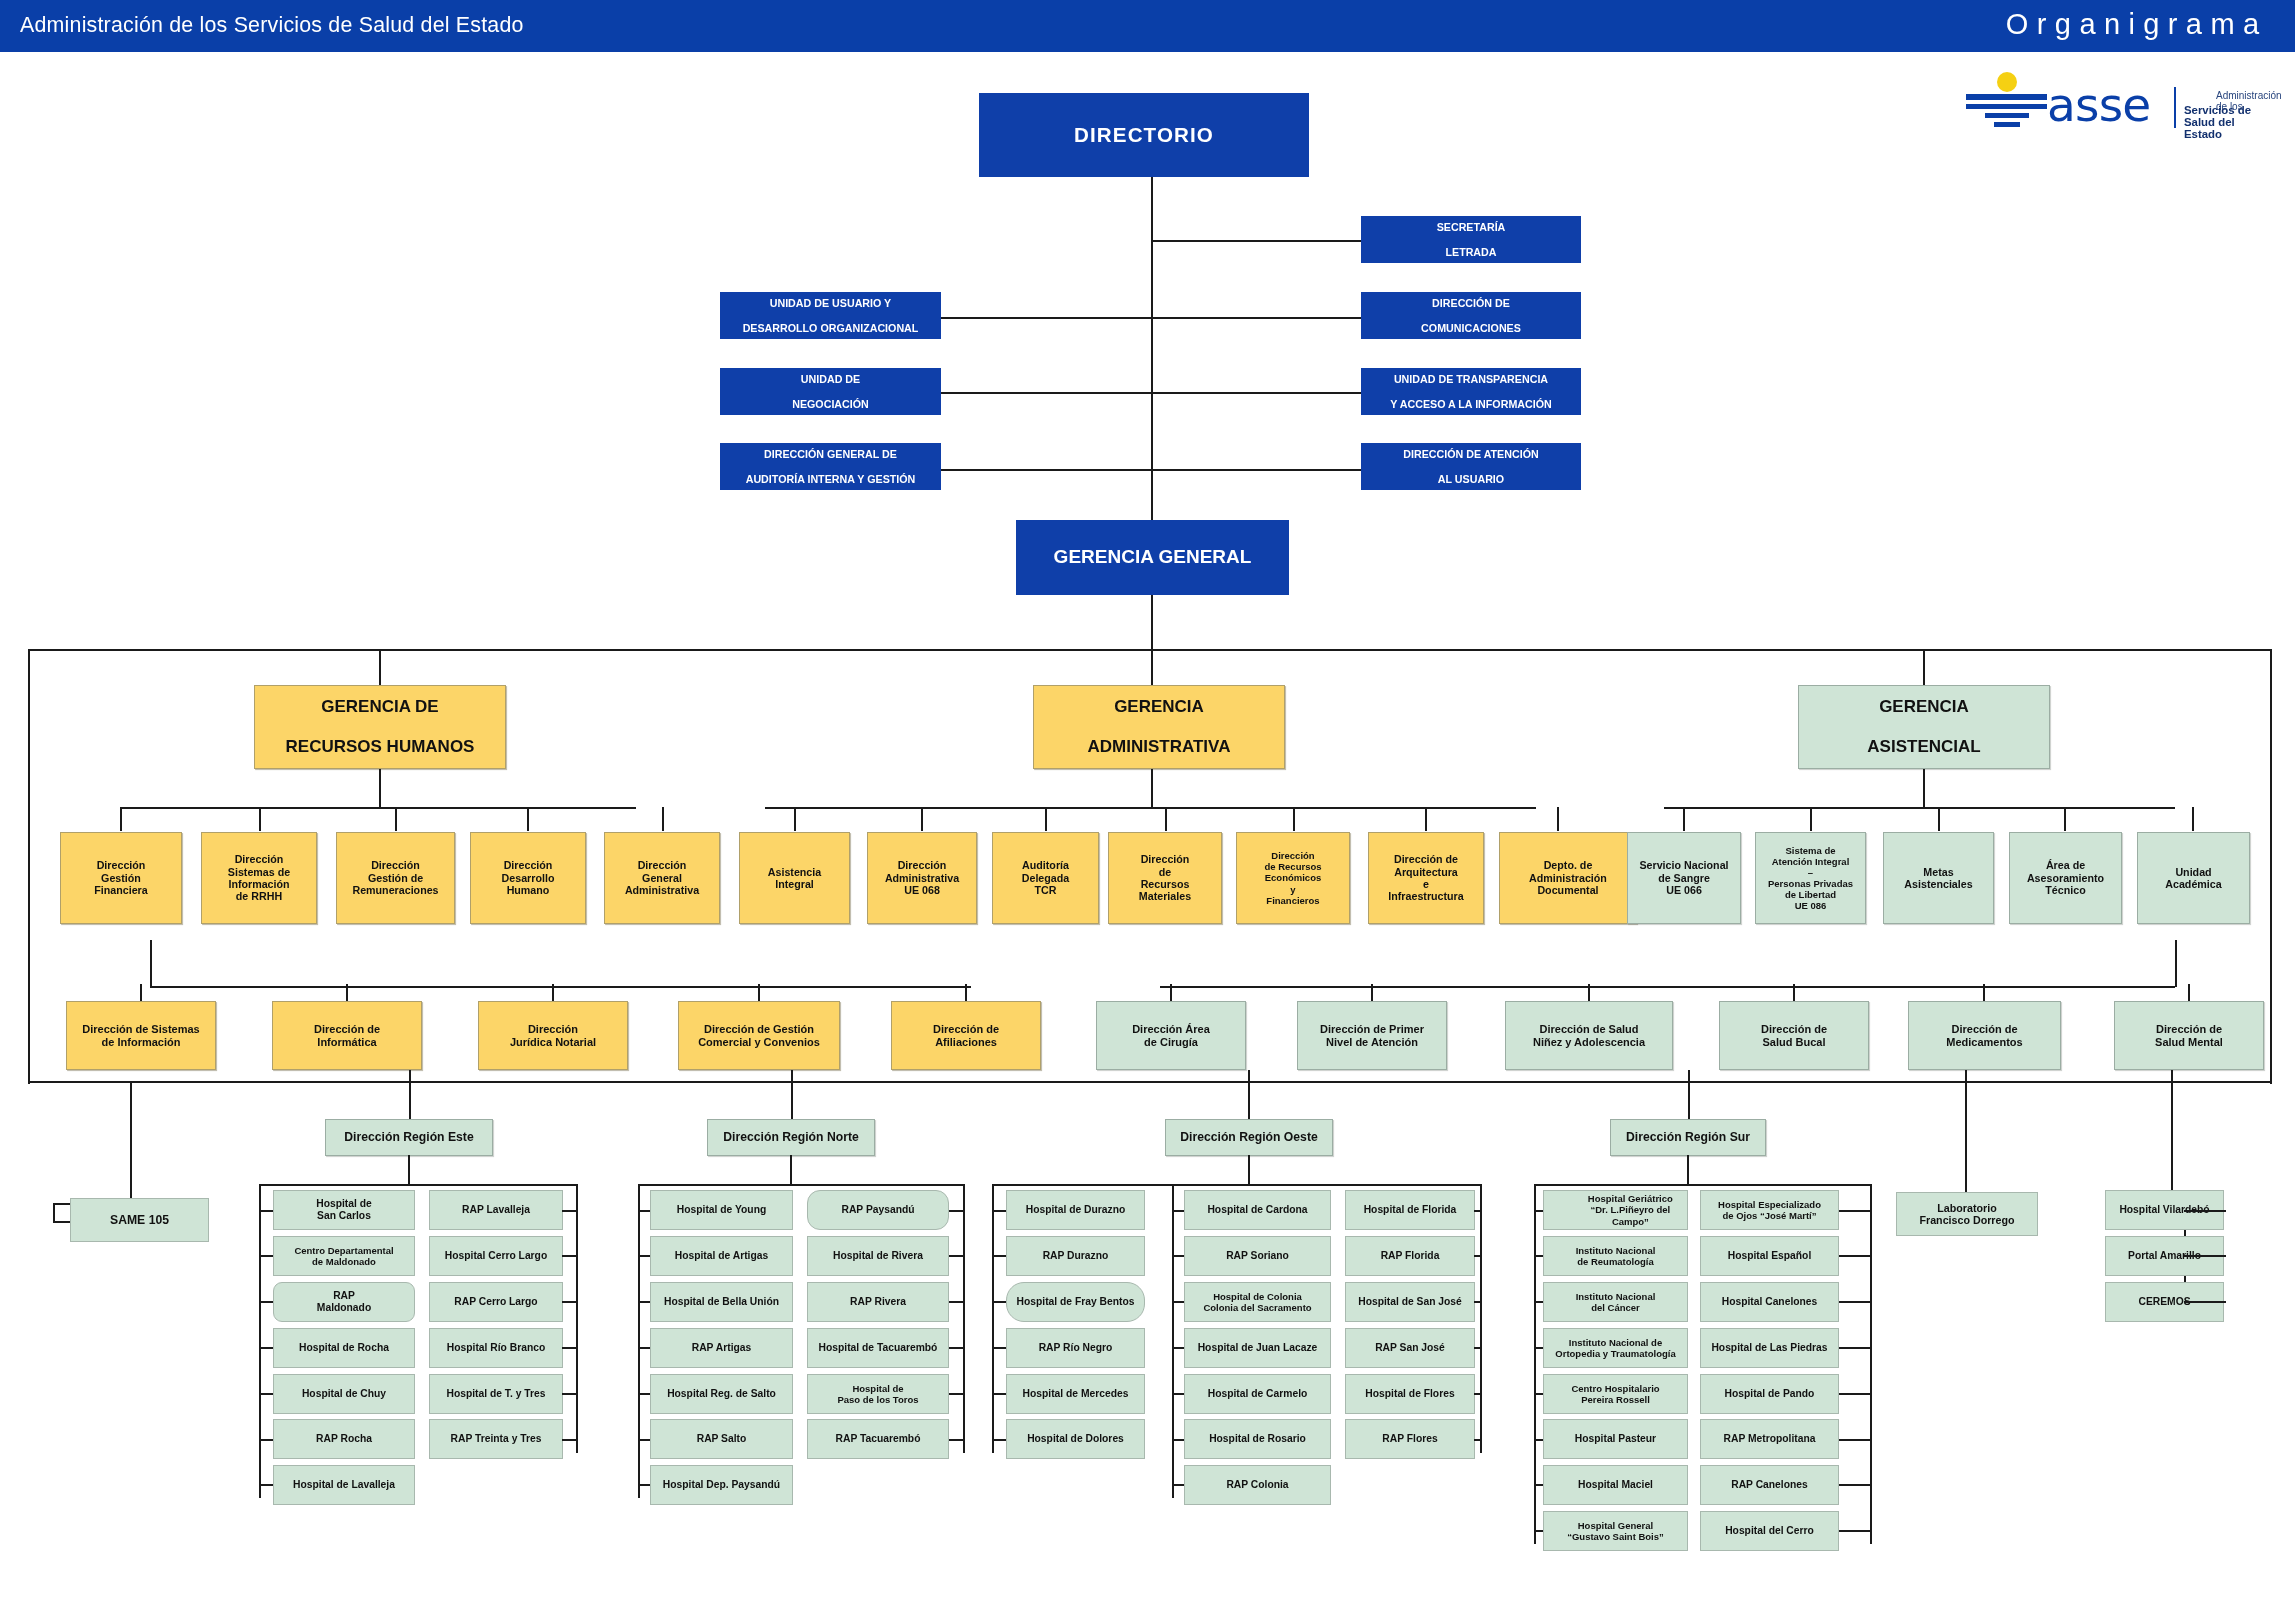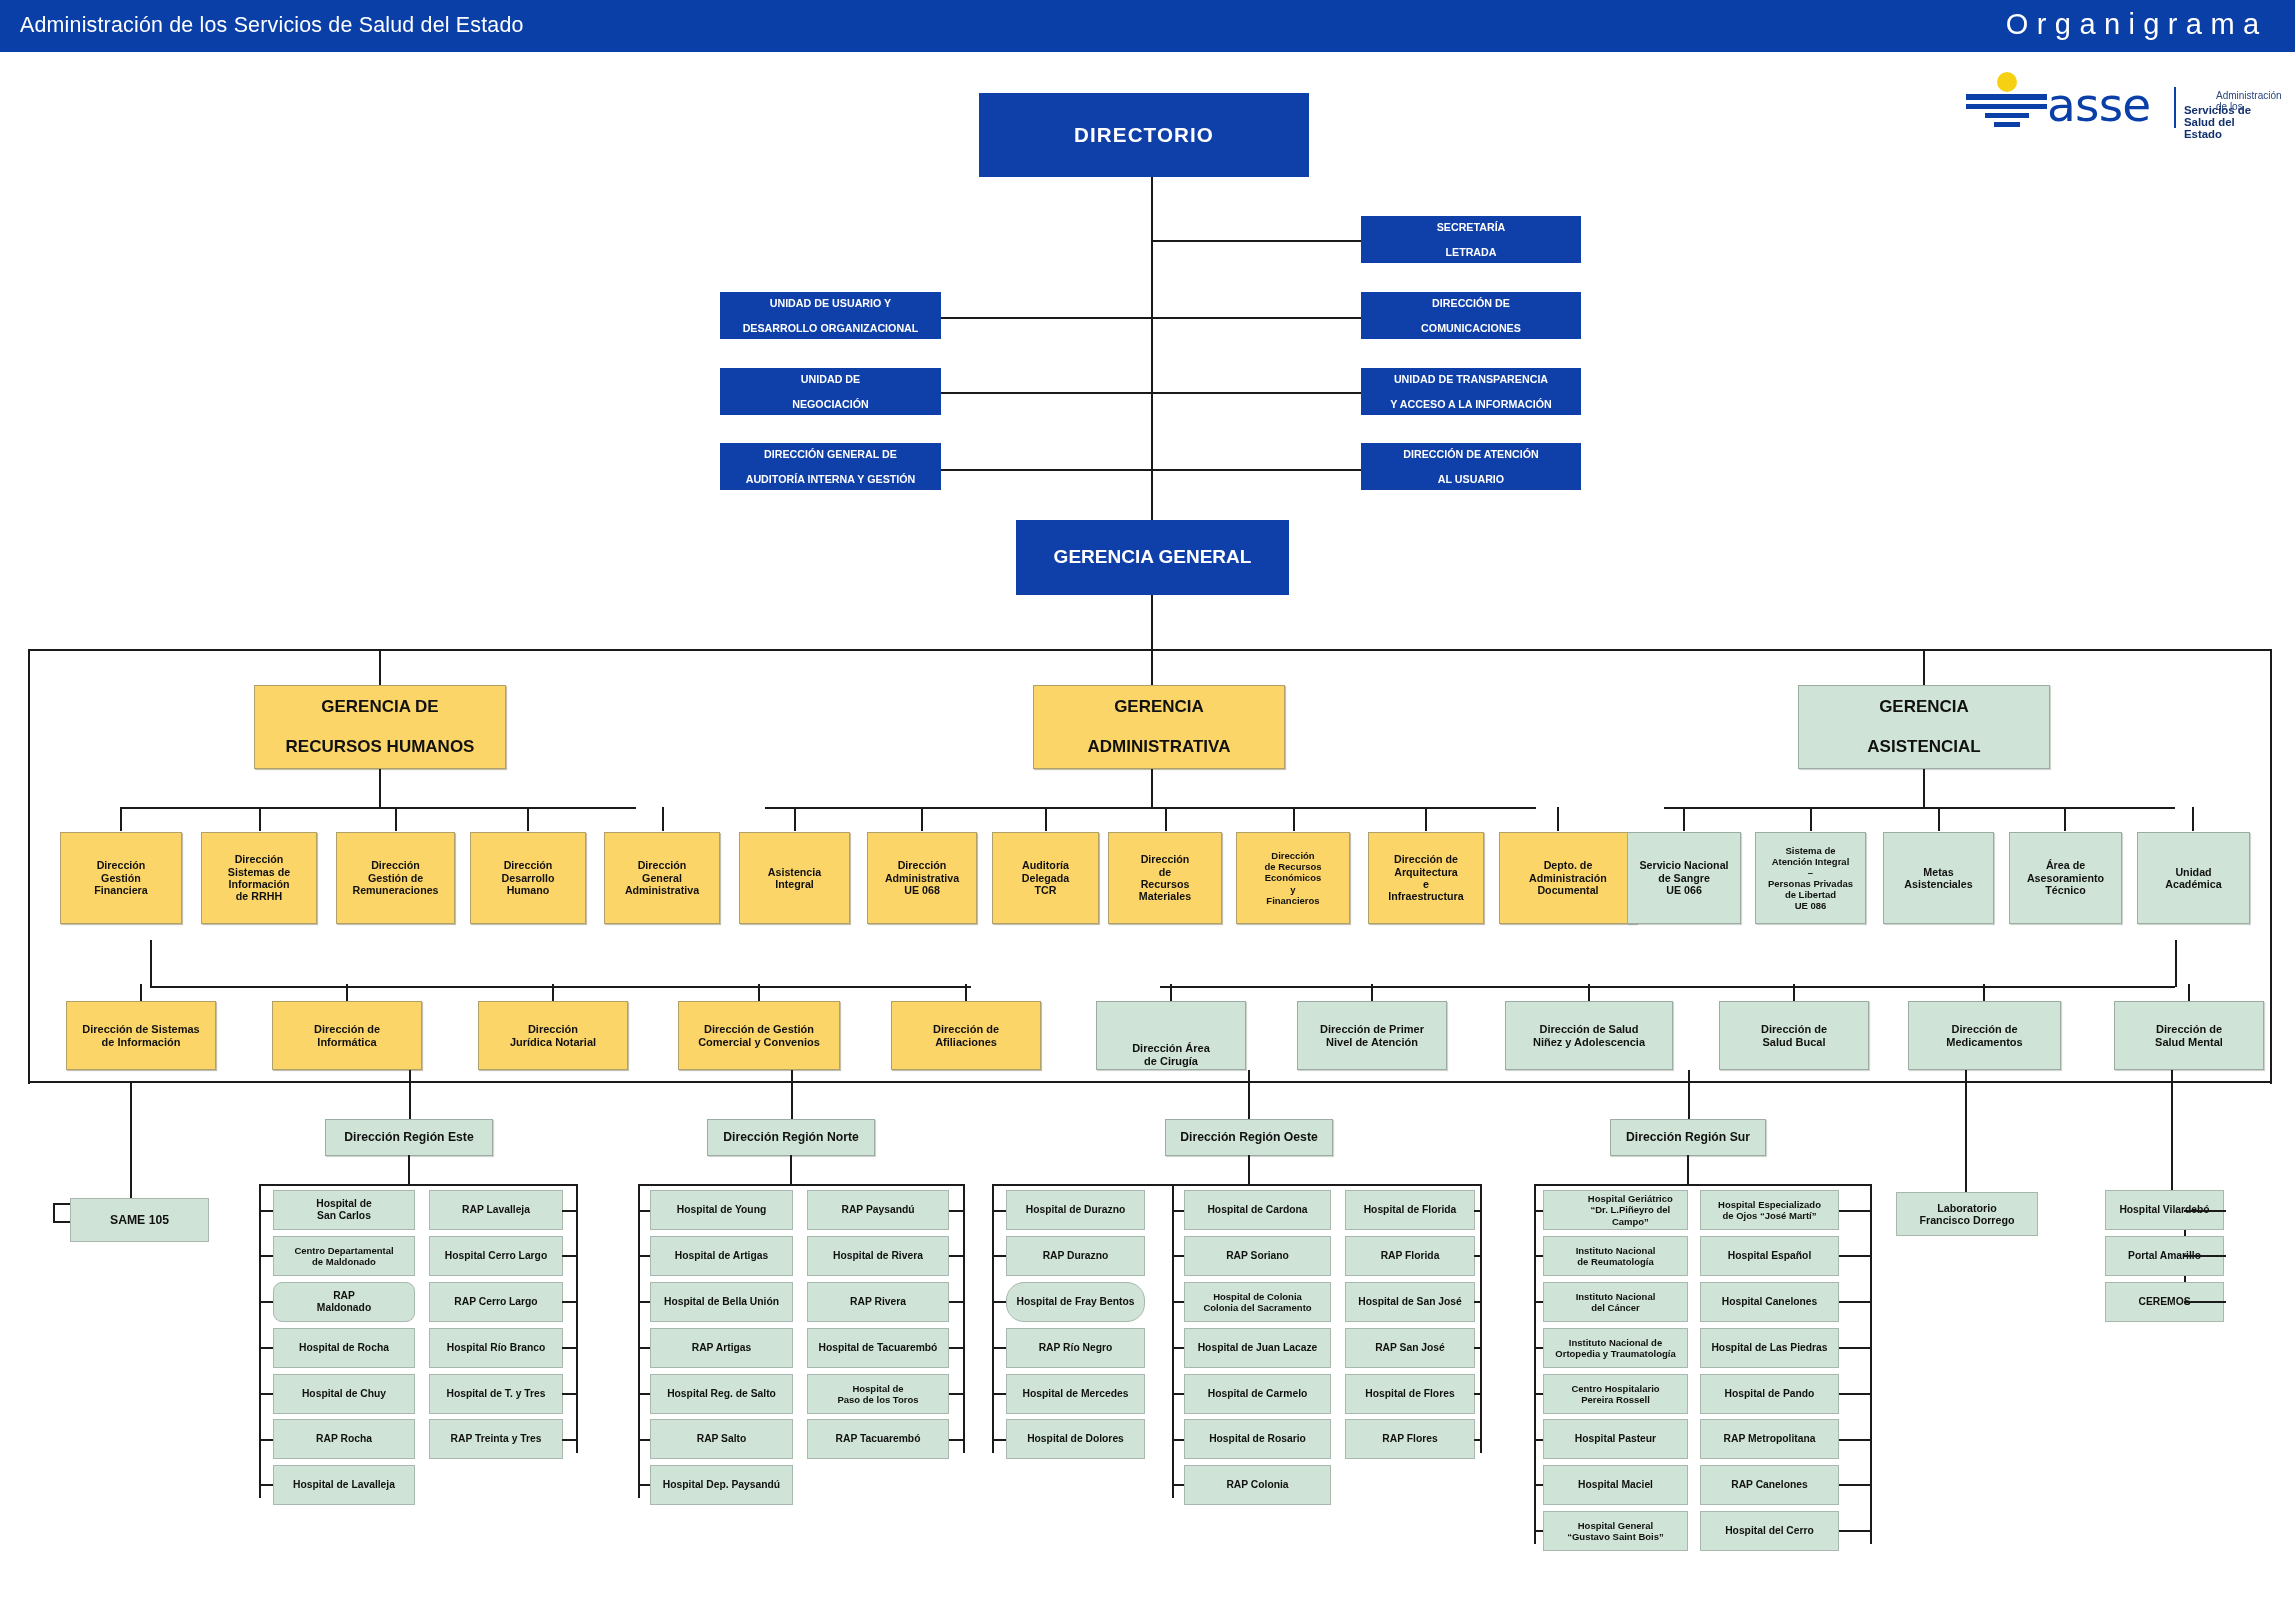--- a/index.html
+++ b/index.html
@@ -289,21 +289,21 @@
       </div>
       <div class="node yellow" style="left: 478px; top: 1001px; width: 150px; height: 69px; font-size: 11px;">
         <span>Dirección<br>Jurídica Notarial</span>
       </div>
       <div class="node yellow" style="left: 678px; top: 1001px; width: 162px; height: 69px; font-size: 11px;">
         <span>Dirección de Gestión<br>Comercial y Convenios</span>
       </div>
       <div class="node yellow" style="left: 891px; top: 1001px; width: 150px; height: 69px; font-size: 11px;">
         <span>Dirección de<br>Afiliaciones</span>
       </div>
-      <div class="node green" style="left: 1096px; top: 1001px; width: 150px; height: 69px; font-size: 11px; align-items: flex-end;">
+      <div class="node green" style="left: 1096px; top: 1001px; width: 150px; height: 69px; font-size: 11px;">
         <span>Dirección Área<br>de Cirugía</span>
       </div>
       <div class="node green" style="left: 1297px; top: 1001px; width: 150px; height: 69px; font-size: 11px;">
         <span>Dirección de Primer<br>Nivel de Atención</span>
       </div>
       <div class="node green" style="left: 1505px; top: 1001px; width: 168px; height: 69px; font-size: 11px;">
         <span>Dirección de Salud<br>Niñez y Adolescencia</span>
       </div>
       <div class="node green" style="left: 1719px; top: 1001px; width: 150px; height: 69px; font-size: 11px;">
         <span>Dirección de<br>Salud Bucal</span>
@@ -424,21 +424,21 @@
       </div>
       <div class="ln lnh" style="left: 638px; top: 1393px; width: 12.2px; height: 2.3px;"></div>
       <div class="node plain-green" style="left: 650px; top: 1419px; width: 143px; height: 40px; font-size: 10.3px;">
         <span>RAP Salto</span>
       </div>
       <div class="ln lnh" style="left: 638px; top: 1439px; width: 12.2px; height: 2.3px;"></div>
       <div class="node plain-green" style="left: 650px; top: 1465px; width: 143px; height: 40px; font-size: 10.3px;">
         <span>Hospital Dep. Paysandú</span>
       </div>
       <div class="ln lnh" style="left: 638px; top: 1484px; width: 12.2px; height: 2.3px;"></div>
-      <div class="node plain-green" style="left: 807px; top: 1190px; width: 142px; height: 40px; font-size: 10.3px;">
+      <div class="node plain-green" style="left: 807px; top: 1190px; width: 142px; height: 40px; font-size: 10.3px; border-radius: 13px;">
         <span>RAP Paysandú</span>
       </div>
       <div class="ln lnh" style="left: 949px; top: 1210px; width: 13.7px; height: 2.3px;"></div>
       <div class="node plain-green" style="left: 807px; top: 1236px; width: 142px; height: 40px; font-size: 10.3px;">
         <span>Hospital de Rivera</span>
       </div>
       <div class="ln lnh" style="left: 949px; top: 1255px; width: 13.7px; height: 2.3px;"></div>
       <div class="node plain-green" style="left: 807px; top: 1282px; width: 142px; height: 40px; font-size: 10.3px;">
         <span>RAP Rivera</span>
       </div>

